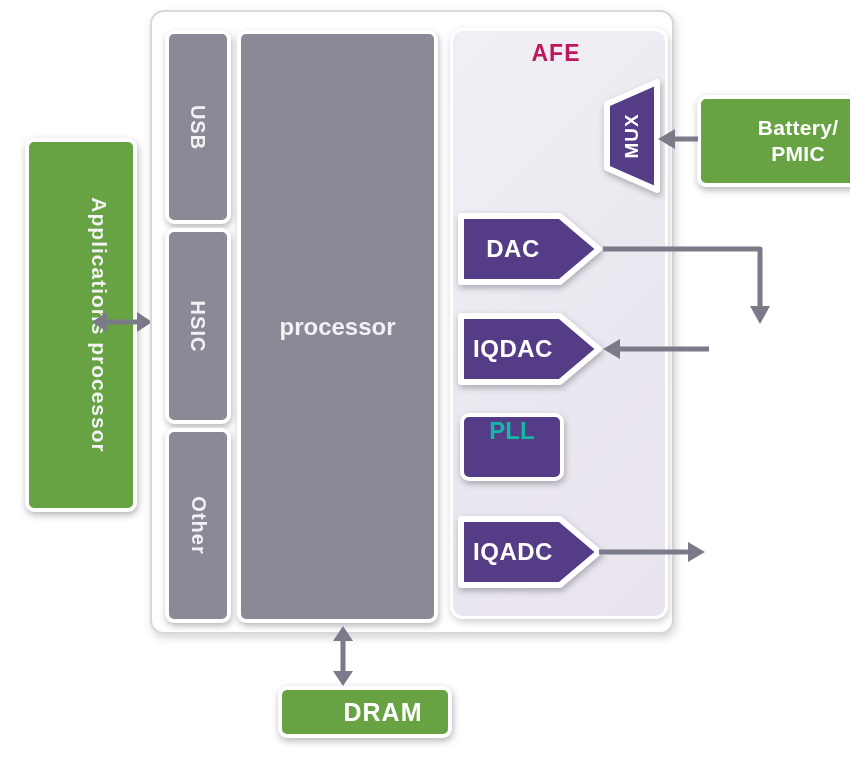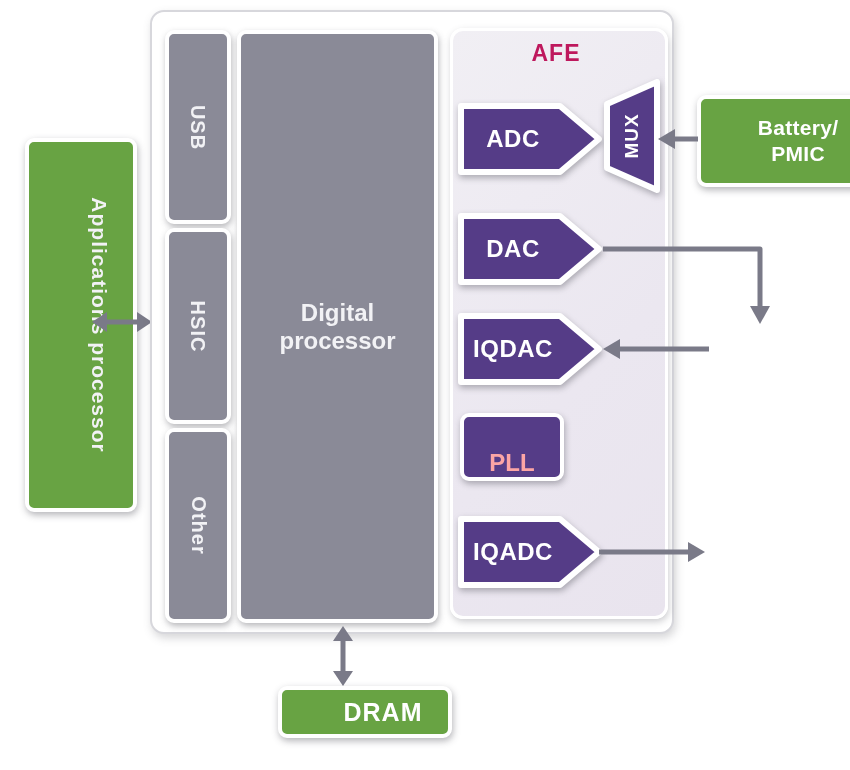--- a/index.html
+++ b/index.html
@@ -21,21 +21,21 @@
   }
   .green-block{
     background:#68a343;border:4px solid #ffffff;border-radius:9px;
     box-shadow:1px 3px 7px rgba(70,70,80,.4);
     display:flex;align-items:center;justify-content:center;
     color:#ffffff;text-align:center;padding-left:36px;
   }
   .purple-rect{
     background:#553c87;border:4px solid #ffffff;border-radius:9px;
     box-shadow:1px 3px 6px rgba(70,70,80,.4);
-    display:flex;align-items:flex-end;justify-content:center;color:#fca5a5;
+    display:flex;align-items:flex-start;justify-content:center;color:#14b8a6;
   }
   .afe-panel{
     left:450px;top:28px;width:212px;height:585px;
     background:linear-gradient(135deg,#f1eff4 0%,#ebe7f0 60%,#e9e4ee 100%);
     border:3px solid #ffffff;border-radius:13px;
     box-shadow:1px 3px 7px rgba(90,90,100,.30);
   }
   .afe-title{
     left:450px;top:40px;width:212px;text-align:center;
     color:#be185d;font-size:23px;letter-spacing:1px;
@@ -82,34 +82,27 @@
   </div>
   <div class="abs gray-block port" style="top:228px;height:188px;">
     <span class="vtext">HSIC</span>
   </div>
   <div class="abs gray-block port" style="top:428px;height:187px;">
     <span class="vtext">Other</span>
   </div>
 
   <div class="abs gray-block digital">
     <div class="lbl">
-      <div>Digital</div>
       <div>processor</div>
     </div>
   </div>
 
   <div class="abs afe-panel"></div>
   <div class="abs afe-title">AFE</div>
 
-  <div class="abs pent-wrap" style="left:456px;top:101px;">
-    <svg width="148" height="76" viewBox="0 0 148 76">
-      <polygon points="5,5 104,5 143,38 104,71 5,71" fill="#553c87" stroke="#ffffff" stroke-width="6" stroke-linejoin="round"></polygon>
-    </svg>
-    <span class="pent-label">ADC</span>
-  </div>
 
   <div class="abs mux-wrap">
     <svg width="58" height="116" viewBox="0 0 58 116">
       <polygon points="54,4 54,112 4,90 4,26" fill="#553c87" stroke="#ffffff" stroke-width="6" stroke-linejoin="round"></polygon>
     </svg>
     <span class="mux-label">
       <span class="vtext-ccw">MUX</span>
     </span>
   </div>
 

